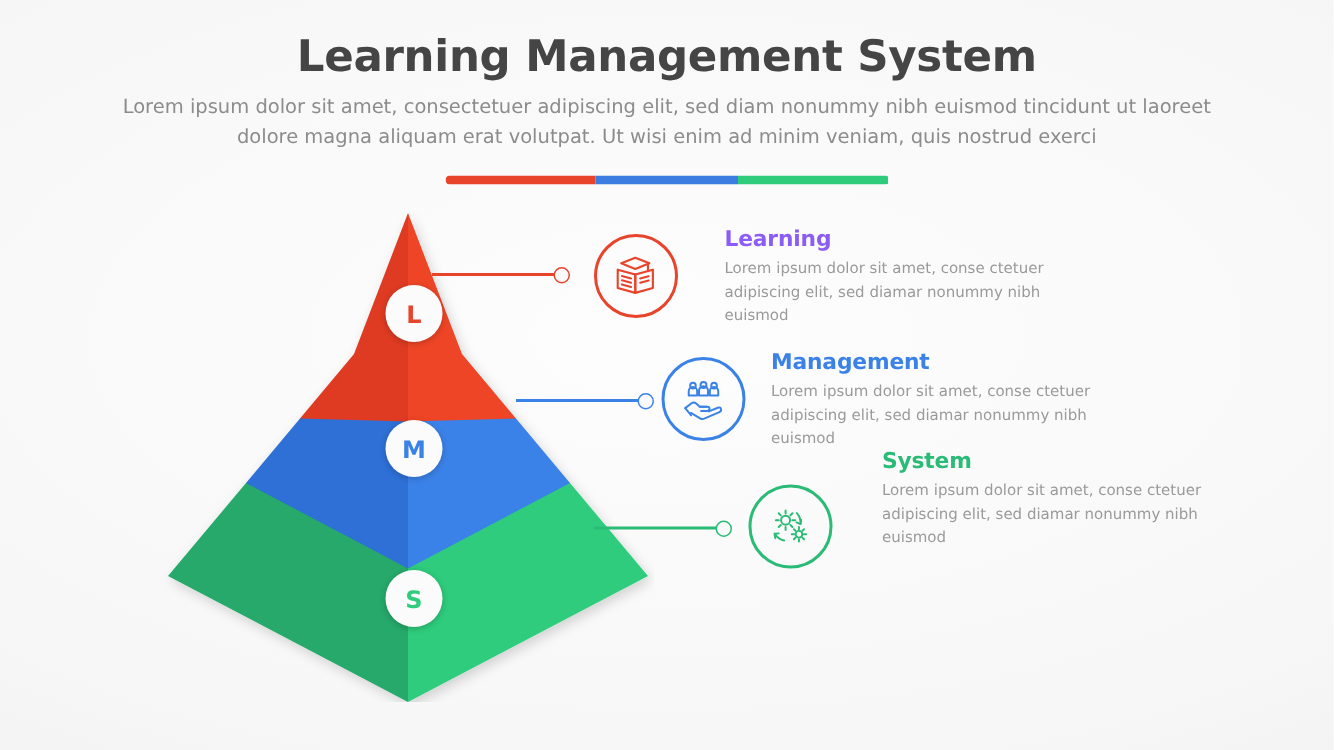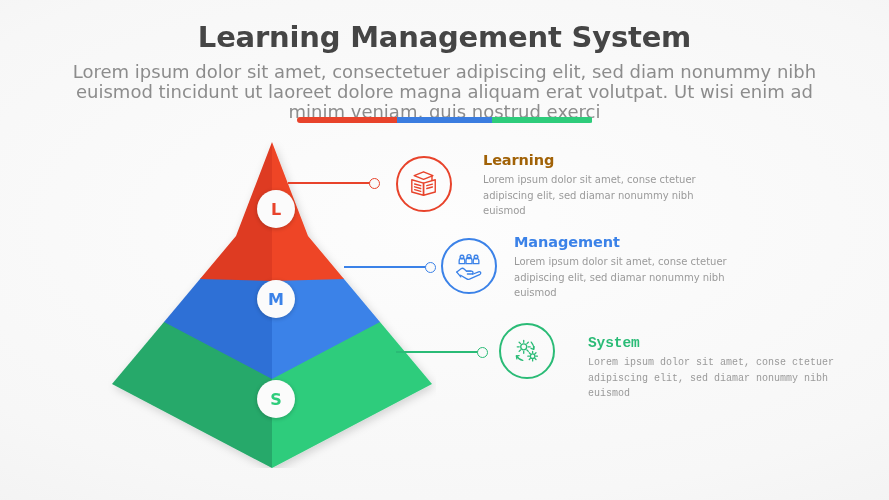--- a/index.html
+++ b/index.html
@@ -37,21 +37,21 @@
     letter-spacing: -0.2px;
   }
 
   #subtitle {
     position: absolute;
     top: 62px;
     left: 50%;
     transform: translateX(-50%);
     width: 770px;
     text-align: center;
-    font-size: 18px;
+    font-size: 13px;
     line-height: 20px;
     color: #8c8c8c;
     font-family: "DejaVu Sans", "Liberation Sans", sans-serif;
   }
 
   
   #divider {
     position: absolute;
     top: 117px;
     left: 50%;
@@ -139,34 +139,34 @@
     font-size: 10px;
     line-height: 15.5px;
     color: #9a9a9a;
   }
 
   
   #conn-1      { left: 288px; top: 177px; color: #E8432B; }
   #conn-1 .conn-line { width: 82px; background: #E8432B; }
   #icon-1      { left: 396px; top: 156px; color: #E8432B; }
   #text-1      { left: 483px; top: 152px; }
-  #text-1 h3   { color: #a16207; }
+  #text-1 h3   { color: #8b5cf6; }
 
   
   #conn-2      { left: 344px; top: 261px; color: #3B82E8; }
   #conn-2 .conn-line { width: 82px; background: #3B82E8; }
   #icon-2      { left: 441px; top: 238px; color: #3B82E8; }
   #text-2      { left: 514px; top: 234px; }
   #text-2 h3   { color: #3B82E8; }
 
   
   #conn-3      { left: 396px; top: 346px; color: #2ABB76; }
   #conn-3 .conn-line { width: 82px; background: #2ABB76; }
   #icon-3      { left: 499px; top: 323px; color: #2ABB76; }
-  #text-3      { left: 588px; top: 335px; font-family: Liberation Mono, monospace; }
+  #text-3      { left: 588px; top: 300px; }
   #text-3 h3   { color: #2ABB76; }
 </style>
 </head>
 <body>
 
 <div id="stage">
 
   <div id="title">Learning Management System</div>
   <div id="subtitle">Lorem ipsum dolor sit amet, consectetuer adipiscing elit, sed diam nonummy nibh euismod tincidunt ut laoreet dolore magna aliquam erat volutpat. Ut wisi enim ad minim veniam, quis nostrud exerci</div>
 

